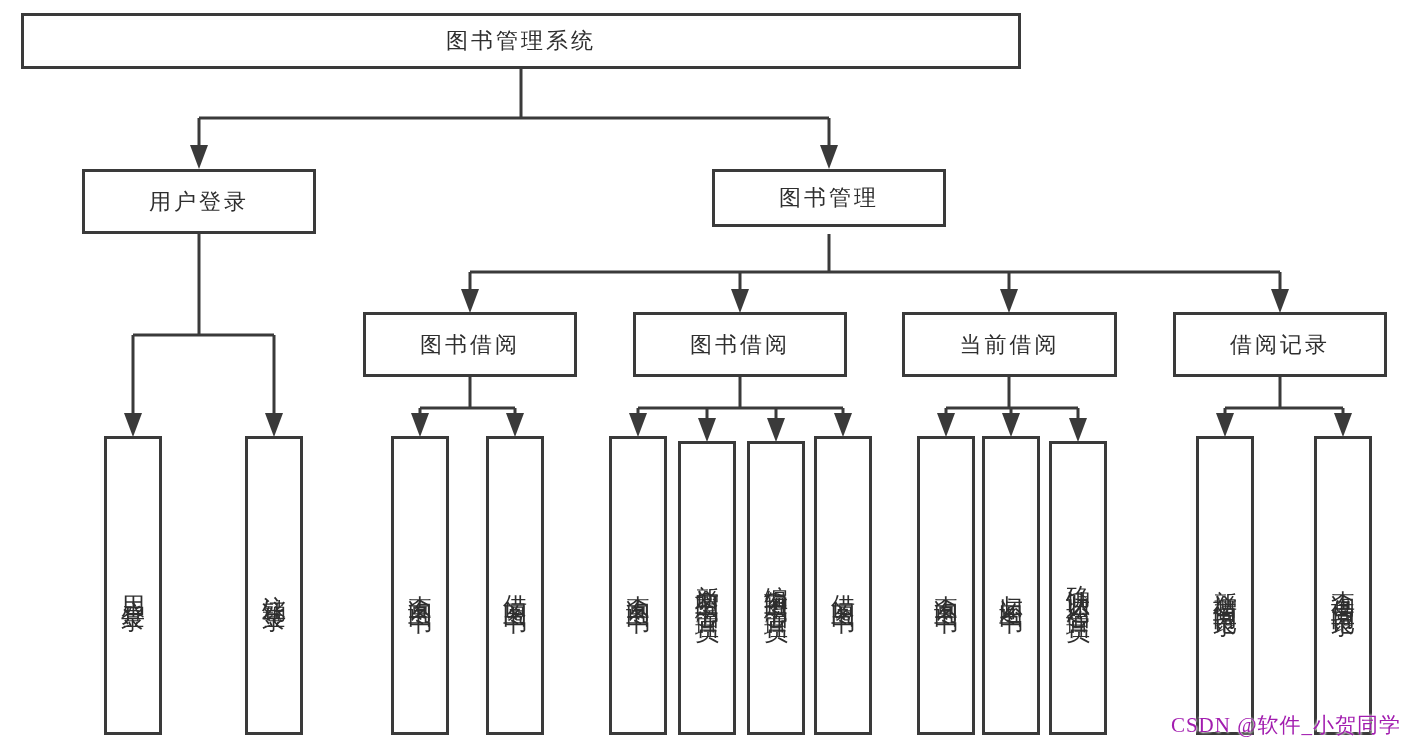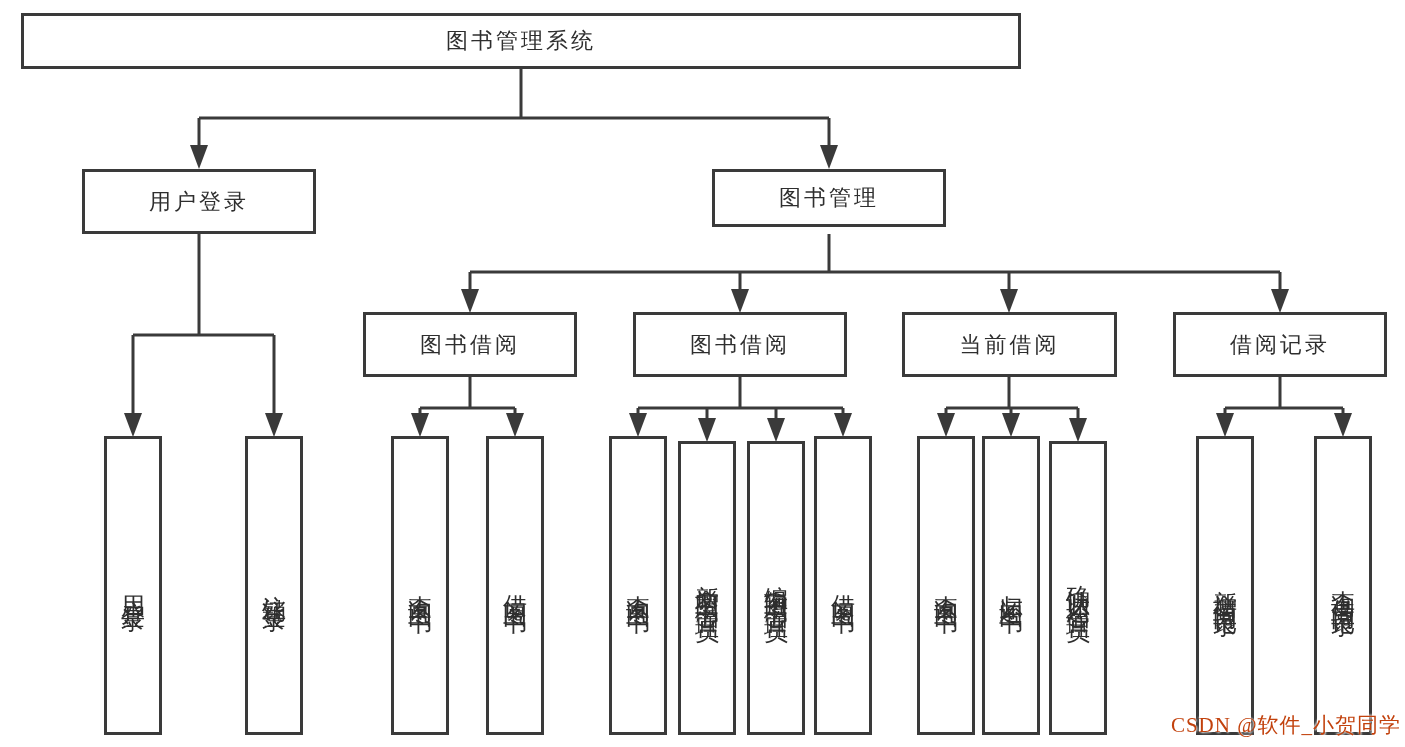--- a/index.html
+++ b/index.html
@@ -30,21 +30,21 @@
   
   .leaf{width:58px;top:436px;height:299px;}
   .leaf-lo{top:441px;height:294px;}
   .lf-u1{left:104px;} .lf-u2{left:245px;}
   .lf-r1{left:391px;} .lf-r2{left:486px;}
   .lf-b1{left:609px;} .lf-b2{left:678px;} .lf-b3{left:747px;} .lf-b4{left:814px;}
   .lf-c1{left:917px;} .lf-c2{left:982px;} .lf-c3{left:1049px;}
   .lf-h1{left:1196px;} .lf-h2{left:1314px;}
   .watermark{
     position:absolute;right:4px;top:711px;z-index:5;
-    font-size:21px;letter-spacing:1px;color:#c2410c;
+    font-size:21px;letter-spacing:1px;color:#a21caf;
     text-shadow:1px 1px 2px rgba(255,255,255,.95), -1px -1px 2px rgba(255,255,255,.95);
     white-space:nowrap;
   }
 </style>
 </head>
 <body>
 
 <div class="stage">
 
   <svg class="wires" viewBox="0 0 1405 747" xmlns="http://www.w3.org/2000/svg" aria-hidden="true">

